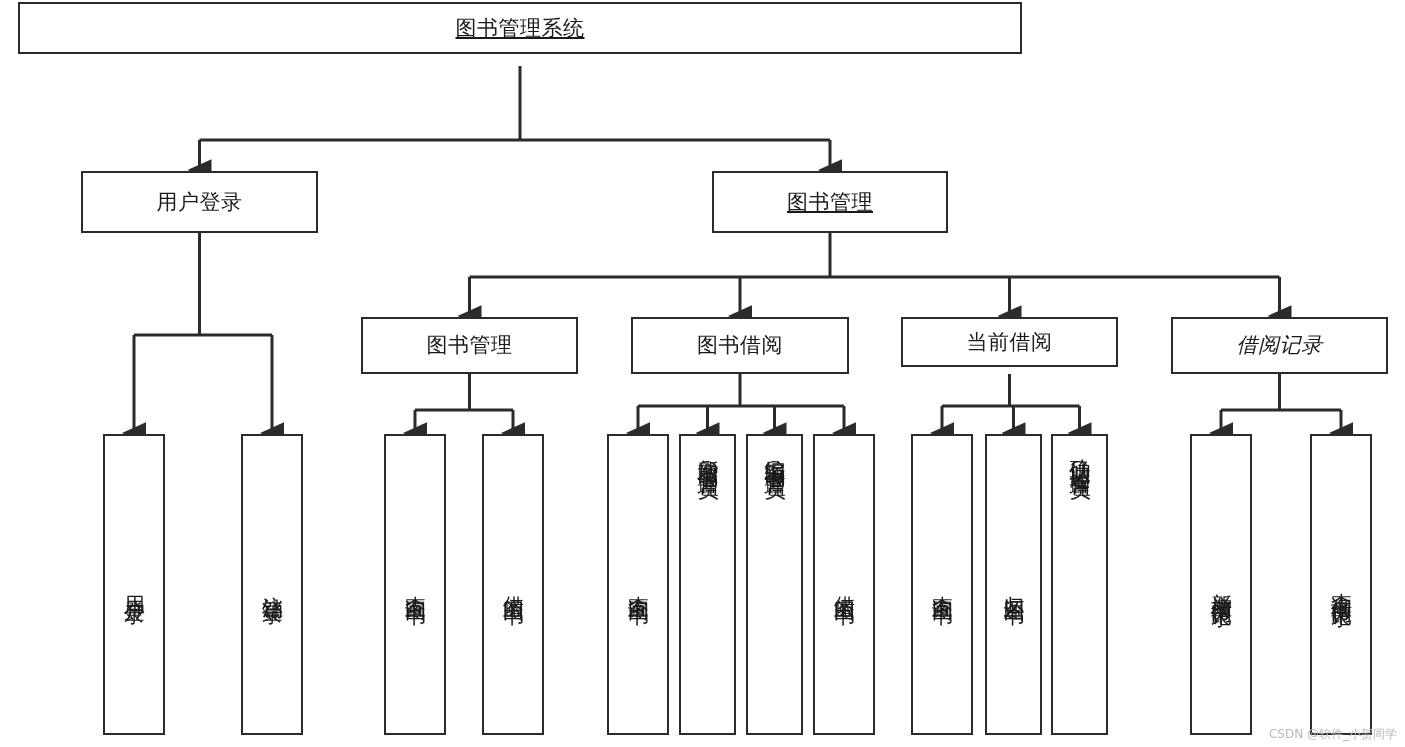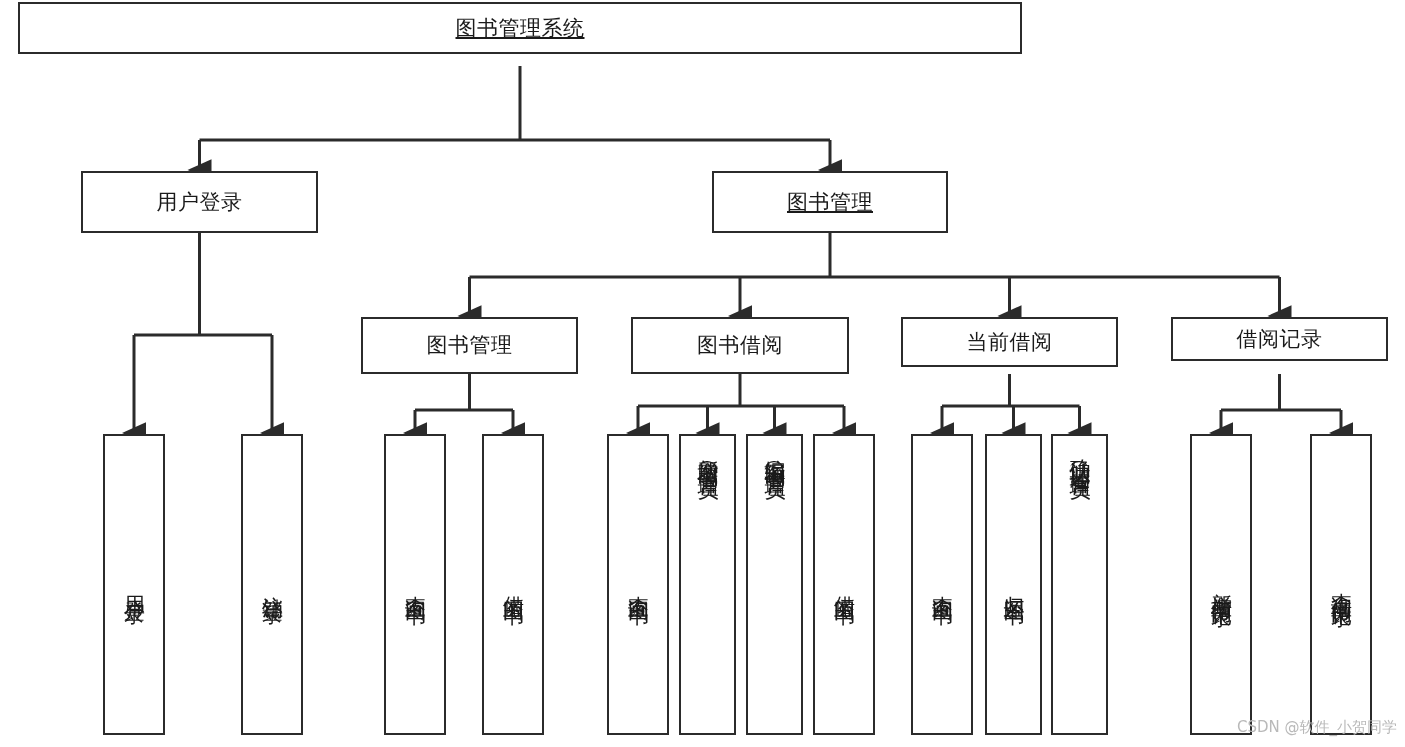--- a/index.html
+++ b/index.html
@@ -60,22 +60,22 @@
     letter-spacing: 3px;
     white-space: nowrap;
   }
   .node.vertical.centered {
     align-items: center;
     padding-top: 0;
   }
   .watermark {
     position: absolute;
     right: 8px;
-    bottom: 10px;
-    font-size: 15px;
+    bottom: 4px;
+    font-size: 12px;
     color: #b9b9b9;
     white-space: nowrap;
     pointer-events: none;
   }
 </style>
 </head>
 <body>
 
 <div id="diagram-root">
 
@@ -134,21 +134,21 @@
       </div>
       <div class="node horizontal" style="left: 361px; top: 317px; width: 217px; height: 57px;">
         <span class="node-label">图书管理</span>
       </div>
       <div class="node horizontal" style="left: 631px; top: 317px; width: 218px; height: 57px; font-family: Liberation Serif, serif;">
         <span class="node-label">图书借阅</span>
       </div>
       <div class="node horizontal" style="left: 901px; top: 317px; width: 217px; height: 50px;">
         <span class="node-label">当前借阅</span>
       </div>
-      <div class="node horizontal" style="left: 1171px; top: 317px; width: 217px; height: 44px;">
+      <div class="node horizontal" style="left: 1171px; top: 317px; width: 217px; height: 57px; font-style: italic;">
         <span class="node-label">借阅记录</span>
       </div>
       <div class="node vertical centered" style="left: 103px; top: 434px; width: 62px; height: 301px;">
         <span class="node-label">用户登录</span>
       </div>
       <div class="node vertical centered" style="left: 241px; top: 434px; width: 62px; height: 301px;">
         <span class="node-label">注销登录</span>
       </div>
       <div class="node vertical centered" style="left: 384px; top: 434px; width: 62px; height: 301px;">
         <span class="node-label">查询图书</span>

